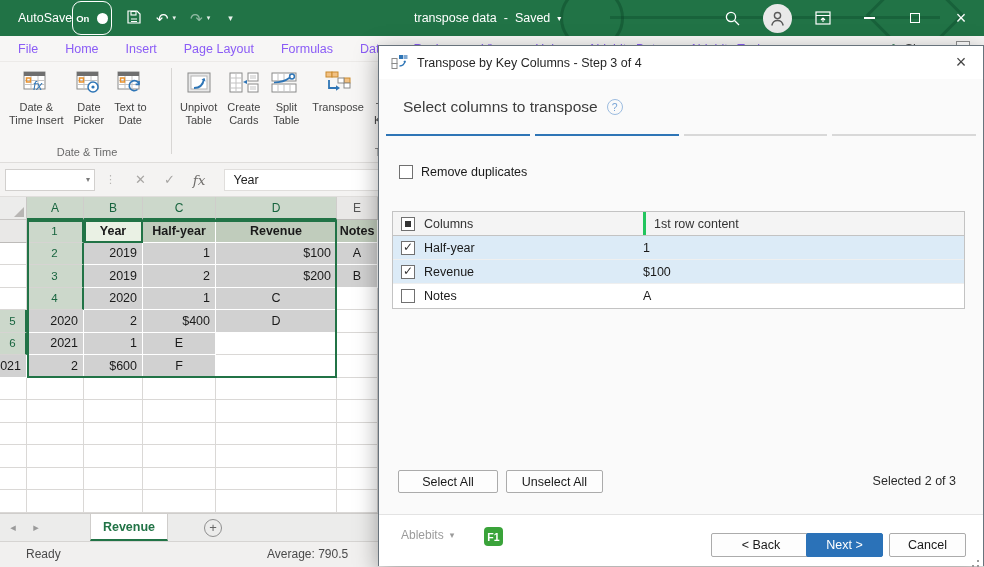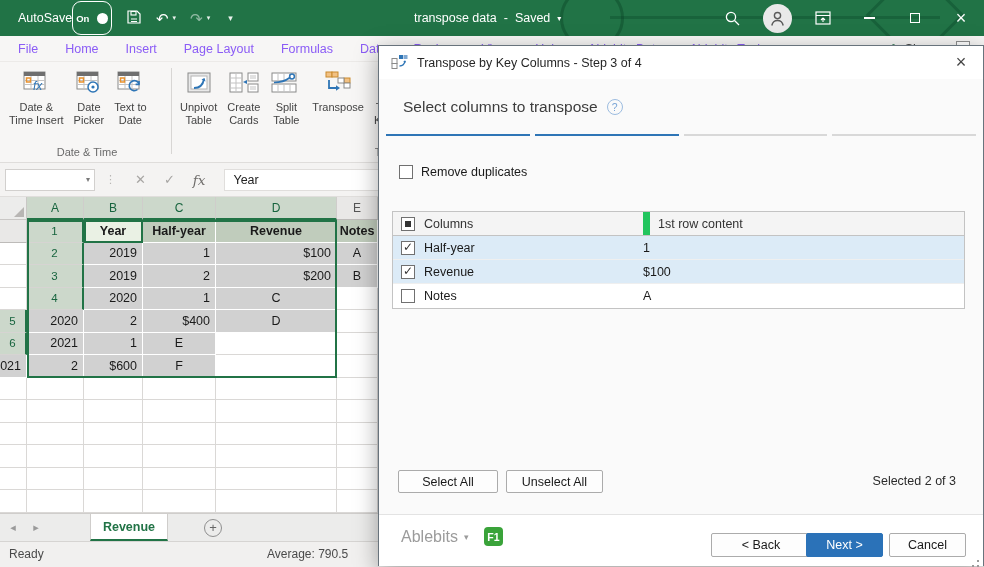--- a/index.html
+++ b/index.html
@@ -73,21 +73,21 @@
   .selrange{position:absolute;left:27px;top:23px;width:310px;height:157.5px;border:2px solid #217346;pointer-events:none;z-index:3;}
 
   
   .tabbar{position:absolute;left:0;top:513px;width:100%;height:28px;background:#ececeb;border-top:1px solid #cfcdcb;display:flex;align-items:stretch;}
   .navarr{width:26px;display:flex;align-items:center;justify-content:center;color:#9a9a9a;font-size:11px;cursor:pointer;}
   .sheettab{margin-left:44px;width:78px;background:#fff;border-left:1px solid #cfcdcb;border-right:1px solid #cfcdcb;border-bottom:2.5px solid #217346;display:flex;align-items:center;justify-content:center;font-size:12.5px;font-weight:bold;color:#217346;cursor:pointer;}
   .addsheet{margin-left:36px;align-self:center;width:18px;height:18px;border:1px solid #8f8f8f;border-radius:50%;color:#666;display:flex;align-items:center;justify-content:center;font-size:13px;cursor:pointer;}
 
   
   .statusbar{position:absolute;left:0;top:541px;width:100%;height:26px;background:#f1f0ef;border-top:1px solid #d6d4d2;font-size:12px;color:#4a4a4a;}
-  .st-left{position:absolute;left:9px;top:5px;}
+  .st-left{position:absolute;left:26px;top:5px;}
   .st-avg{position:absolute;left:267px;top:5px;}
 
   
   .dialog{position:absolute;left:378px;top:45px;width:606px;height:521px;background:#fafafa;border:1px solid #68737c;box-shadow:0 6px 22px rgba(0,0,0,.35);z-index:10;}
   .dlg-titlebar{position:absolute;left:0;top:0;width:100%;height:33px;background:#fff;display:flex;align-items:center;}
   .dlg-icon{margin:0 9px 0 12px;display:flex;}
   .dlg-title{font-size:12.5px;color:#262626;}
   .dlg-close{position:absolute;right:0;top:0;width:44px;height:33px;display:flex;align-items:center;justify-content:center;font-size:18px;color:#444;cursor:pointer;}
   .dlg-heading{position:absolute;left:24px;top:52px;display:flex;align-items:center;gap:9px;}
   .dlg-heading .h{font-size:15.5px;color:#3d3d3d;}
@@ -99,31 +99,31 @@
   .rmdup{position:absolute;left:20px;top:119px;display:flex;align-items:center;gap:8px;cursor:pointer;}
   .rmdup .lbl{font-size:12.5px;color:#1a1a1a;}
   .cb{width:14px;height:14px;border:1px solid #707070;background:#fff;position:relative;flex:0 0 auto;}
   .cb.checked::after{content:"✓";position:absolute;left:1px;top:-2px;font-size:12px;color:#333;}
   .cb.ind::after{content:"";position:absolute;left:3px;top:3px;width:6px;height:6px;background:#333;}
   .dt{position:absolute;left:13px;top:165px;width:573px;border:1px solid #c3c3c3;background:#fff;}
   .dt-row{display:grid;grid-template-columns:250px 1fr;height:24px;align-items:center;font-size:12.5px;color:#1a1a1a;}
   .dt-row .c1{display:flex;align-items:center;gap:9px;padding-left:8px;height:100%;}
   .dt-row .c2{height:100%;display:flex;align-items:center;}
   .dt-h{background:#f4f4f4;border-bottom:1px solid #c3c3c3;color:#333;}
-  .dt-h .c2{border-left:7px solid #22c55e;padding-left:8px;}
+  .dt-h .c2{border-left:3px solid #22c55e;padding-left:8px;}
   .dt-r{border-bottom:1px solid #efefef;cursor:pointer;}
   .dt-r:last-child{border-bottom:none;}
   .dt-r.sel{background:#dcebf7;}
   .btn{background:#fdfdfd;border:1px solid #ababab;border-radius:2px;font-size:12.5px;color:#1a1a1a;display:flex;align-items:center;justify-content:center;cursor:pointer;}
   .btn-selall{position:absolute;left:19px;top:424px;width:100px;height:23px;}
   .btn-unsel{position:absolute;left:127px;top:424px;width:97px;height:23px;}
   .summary{position:absolute;right:27px;top:428px;font-size:12.5px;color:#2b2b2b;}
   .dlg-footer{position:absolute;left:0;top:468px;width:100%;height:52px;background:#fff;border-top:1px solid #e3e3e3;}
   .brand{position:absolute;left:22px;top:13px;display:flex;align-items:center;gap:6px;cursor:pointer;}
-  .brand .b{font-size:16px;color:#9b9b9b;}
+  .brand .b{font-size:12px;color:#9b9b9b;}
   .brand .dd{font-size:9px;color:#9b9b9b;}
   .f1badge{position:absolute;left:105px;top:12px;width:19px;height:19px;background:#3aa33a;border-radius:4px;color:#fff;font-size:10.5px;font-weight:bold;display:flex;align-items:center;justify-content:center;cursor:pointer;}
   .btn-back{position:absolute;left:332px;top:18px;width:100px;height:24px;}
   .btn-next{position:absolute;left:427px;top:18px;width:77px;height:24px;background:#2b72b8;border-color:#2b72b8;color:#fff;}
   .btn-cancel{position:absolute;left:510px;top:18px;width:77px;height:24px;}
   .grip{position:absolute;right:4px;bottom:4px;width:2px;height:2px;background:#9a9a9a;box-shadow:-5px 5px 0 #9a9a9a,0 5px 0 #9a9a9a;}
 </style>
 </head>
 <body>
 

